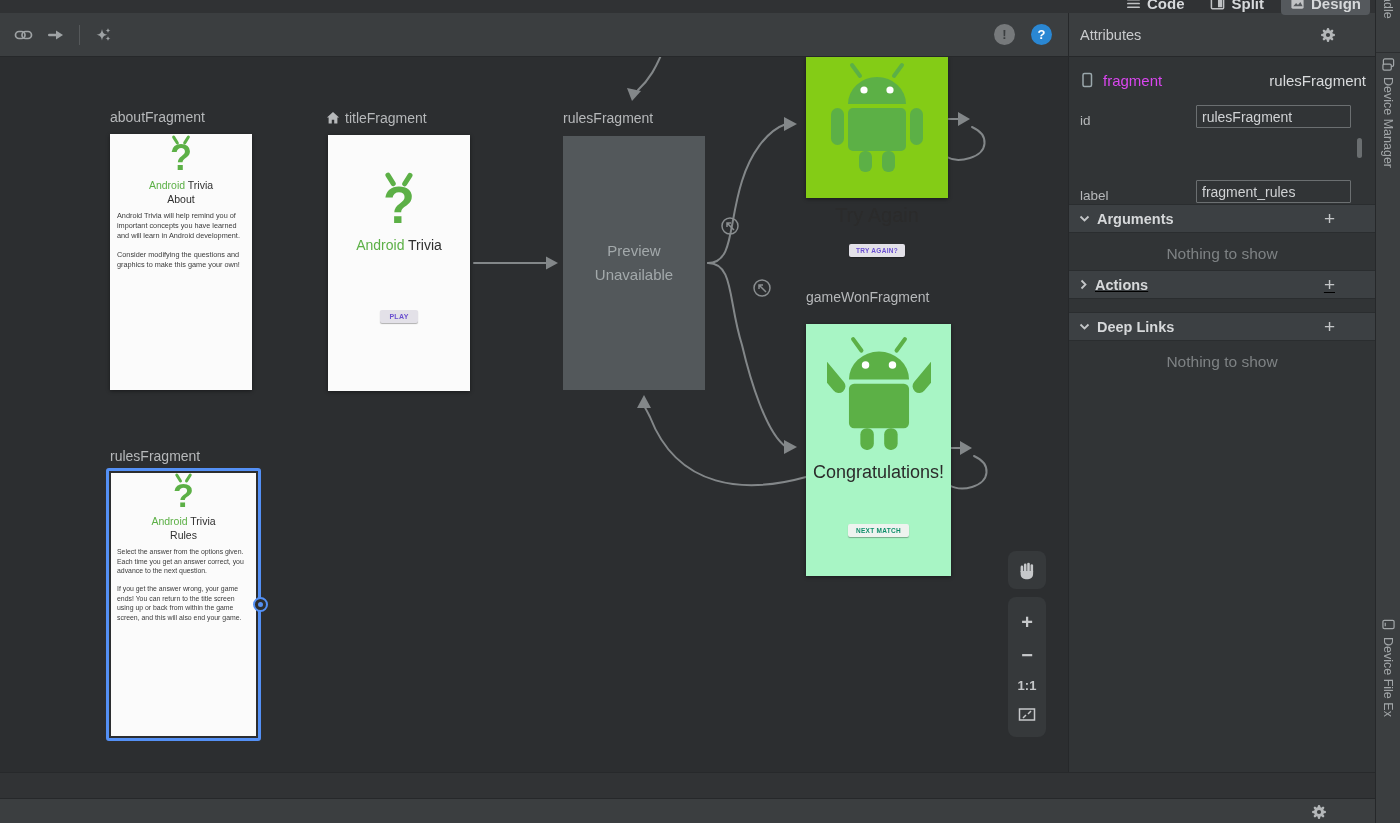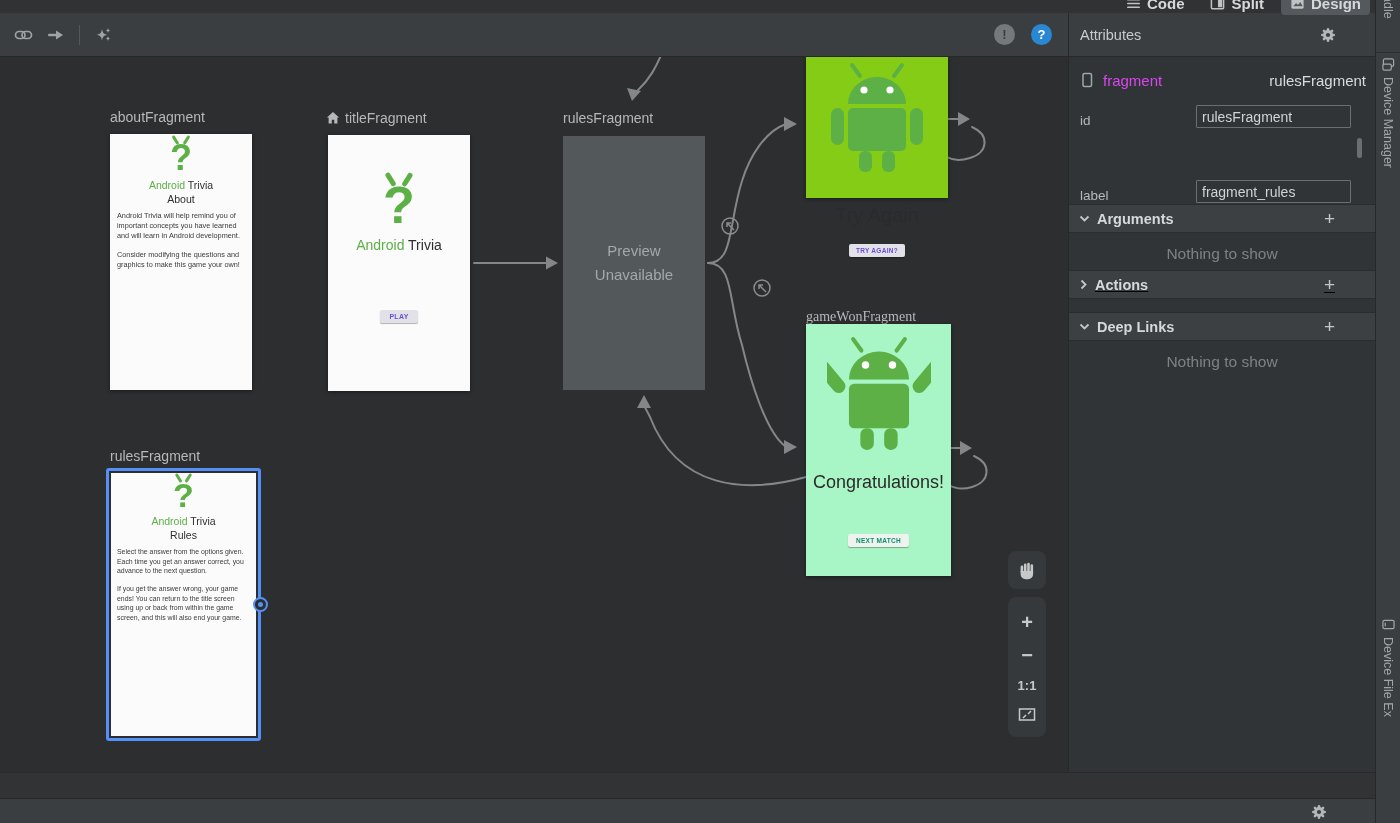--- a/index.html
+++ b/index.html
@@ -274,21 +274,21 @@
         </g>
         <circle cx="37" cy="28" r="3.6" fill="#ffffff"></circle>
         <circle cx="63" cy="28" r="3.6" fill="#ffffff"></circle>
       </svg>
       <div style="font-size:20px;color:#2b2b2b;margin-top:26px;">Try Again</div>
       <div style="margin-top:12px;">
         <span class="mini-btn btn-purple" style="font-size:6.5px;padding:3px 7px;">TRY AGAIN?</span>
       </div>
     </div>
 
-    <div class="frag-label" style="left:806px;top:252px;font-family:Liberation Serif, serif;">
+    <div class="frag-label" style="left:806px;top:232px;">
       <span>gameWonFragment</span>
     </div>
     <div class="card card-gamewon">
       <svg width="104" height="116" viewBox="0 0 100 112">
         <g fill="#5cb046">
           <path d="M33 14 L25 3" stroke="#5cb046" stroke-width="4" stroke-linecap="round"></path>
           <path d="M67 14 L75 3" stroke="#5cb046" stroke-width="4" stroke-linecap="round"></path>
           <path d="M21 42 A29 27 0 0 1 79 42 Z"></path>
           <rect x="21" y="46" width="58" height="43" rx="5"></rect>
           <g transform="rotate(-40 14 52)">
@@ -296,21 +296,21 @@
             </g>
           <g transform="rotate(40 86 52)">
               <rect x="79.5" y="16" width="13" height="38" rx="6.5"></rect>
             </g>
           <rect x="32" y="89" width="13" height="21" rx="6"></rect>
           <rect x="55" y="89" width="13" height="21" rx="6"></rect>
         </g>
         <circle cx="37" cy="28" r="3.6" fill="#ffffff"></circle>
         <circle cx="63" cy="28" r="3.6" fill="#ffffff"></circle>
       </svg>
-      <div style="font-size:18px;color:#2b2b2b;margin-top:16px;">Congratulations!</div>
+      <div style="font-size:18px;color:#2b2b2b;margin-top:6px;">Congratulations!</div>
       <div style="margin-top:36px;">
         <span class="mini-btn btn-teal" style="font-size:6.5px;padding:3px 8px;">NEXT MATCH</span>
       </div>
     </div>
 
     <div class="frag-label" style="left:110px;top:391px;">
       <span>rulesFragment</span>
     </div>
     <div class="rules-wrap">
       <div class="card-rules">

